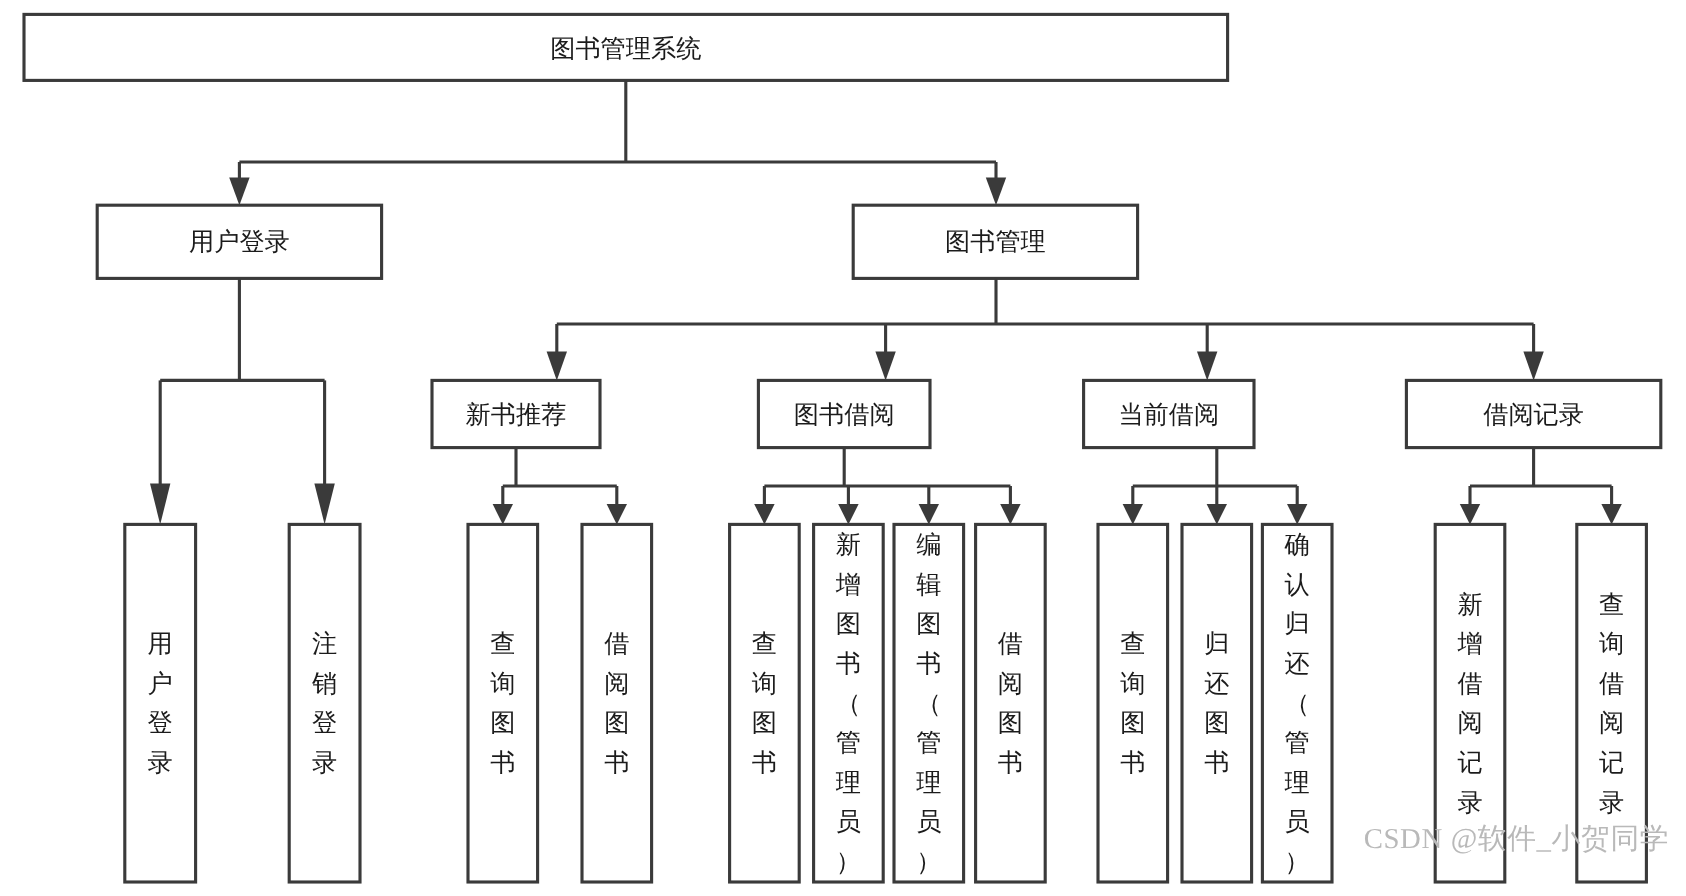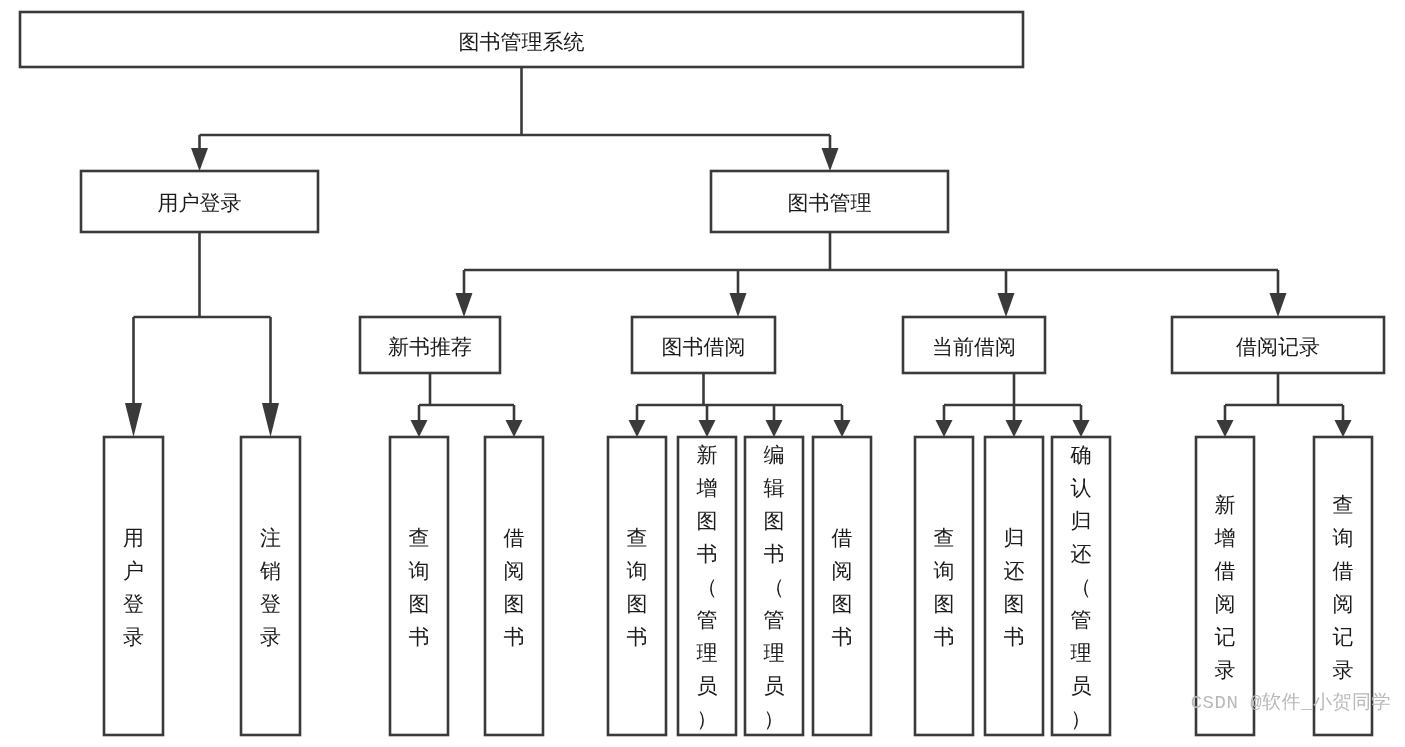--- a/index.html
+++ b/index.html
@@ -54,22 +54,22 @@
     font-size: 21px;
     fill: #1b1b1b;
     text-anchor: middle;
     dominant-baseline: central;
     white-space: pre;
   }
   .watermark {
     position: absolute;
     right: 14px;
     bottom: 8px;
-    font-family: Liberation Mono, monospace;
-    font-size: 19px;
+    font-family: Liberation Serif, serif;
+    font-size: 24px;
     color: #b9b9b9;
     letter-spacing: 0.5px;
     pointer-events: none;
     white-space: nowrap;
   }
 </style>
 </head>
 <body>
 
 <div id="diagram-root">

